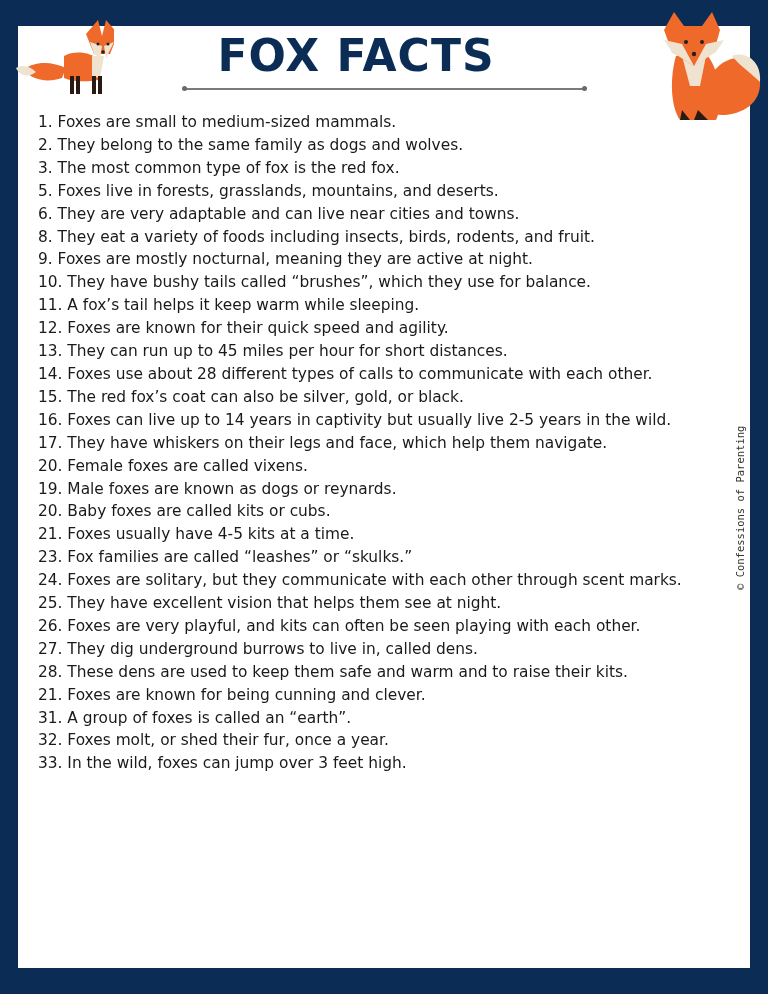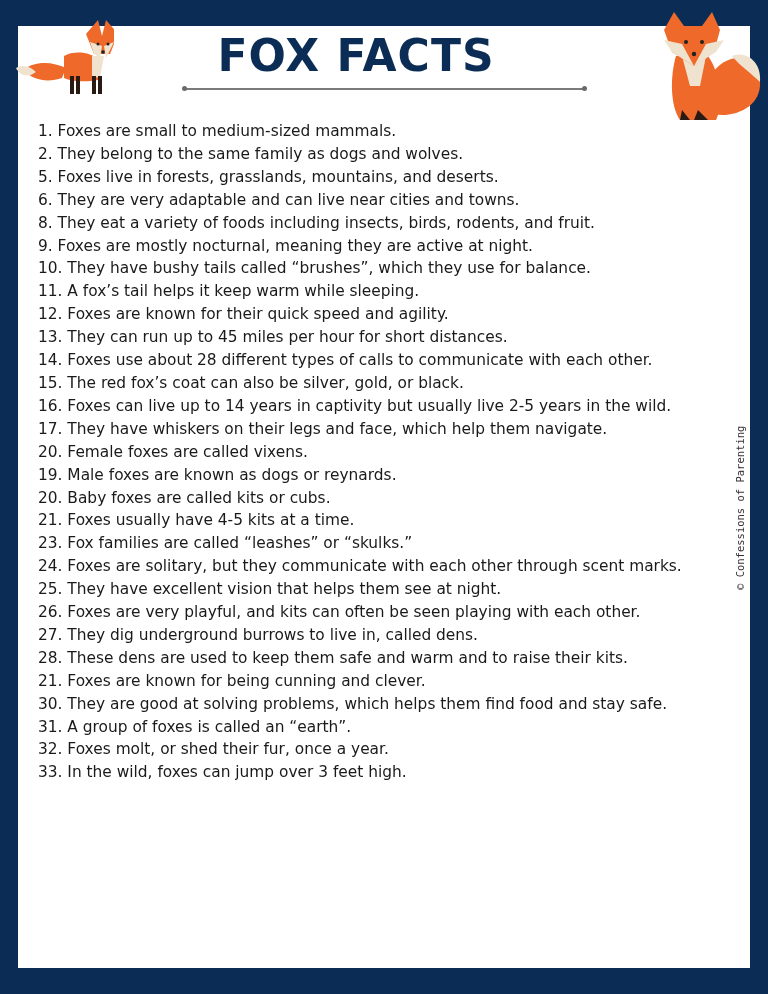--- a/index.html
+++ b/index.html
@@ -2,21 +2,21 @@
 <html><head>
 <meta charset="utf-8">
 <style>
   html, body { margin:0; padding:0; }
   body { width:768px; height:994px; background:#0b2d55; position:relative; overflow:hidden; font-family:"DejaVu Sans", sans-serif; }
   .panel { position:absolute; left:18px; top:26px; width:732px; height:942px; background:#ffffff; }
   .title { position:absolute; left:0; top:30px; width:712px; text-align:center; font-family:"DejaVu Sans", sans-serif; font-weight:bold; font-size:44px; letter-spacing:1px; color:#0b2d55; line-height:52px; }
   .rule { position:absolute; left:184px; top:88px; width:401px; height:2px; background:#7a7a7a; }
   .rule::before, .rule::after { content:""; position:absolute; top:-2px; width:5px; height:5px; border-radius:50%; background:#6a6a6a; }
   .rule::before { left:-2px; } .rule::after { right:-2px; }
-  .facts { position:absolute; left:38px; top:120px; width:690px; margin:0; padding:0; list-style:none; font-family:"DejaVu Sans", sans-serif; font-size:15.4px; line-height:22.9px; color:#1a1a1a; }
+  .facts { position:absolute; left:38px; top:111px; width:690px; margin:0; padding:0; list-style:none; font-family:"DejaVu Sans", sans-serif; font-size:15.4px; line-height:22.9px; color:#1a1a1a; }
   .facts li { margin:0; padding:0; }
   .credit { position:absolute; left:734px; top:590px; transform:rotate(-90deg); transform-origin:0 0; font-family:"DejaVu Sans Mono", monospace; font-size:10.5px; color:#333; white-space:nowrap; }
   .fox { position:absolute; }
 </style>
 </head>
 <body>
 
 <div class="panel"></div>
 
 <svg class="fox" style="left:14px;top:16px" width="100" height="82" viewBox="0 0 100 82">
@@ -47,20 +47,21 @@
     <circle cx="52" cy="36" r="2" fill="#222"></circle>
   <circle cx="44" cy="48" r="2.2" fill="#222"></circle>
 </svg>
 
 <div class="title">FOX FACTS</div>
 <div class="rule"></div>
 
 <ol class="facts">
   <li>1. Foxes are small to medium-sized mammals.</li>
   <li>2. They belong to the same family as dogs and wolves.</li>
+  <li>3. The most common type of fox is the red fox.</li>
   <li>5. Foxes live in forests, grasslands, mountains, and deserts.</li>
   <li>6. They are very adaptable and can live near cities and towns.</li>
   <li>8. They eat a variety of foods including insects, birds, rodents, and fruit.</li>
   <li>9. Foxes are mostly nocturnal, meaning they are active at night.</li>
   <li>10. They have bushy tails called “brushes”, which they use for balance.</li>
   <li>11. A fox’s tail helps it keep warm while sleeping.</li>
   <li>12. Foxes are known for their quick speed and agility.</li>
   <li>13. They can run up to 45 miles per hour for short distances.</li>
   <li>14. Foxes use about 28 different types of calls to communicate with each other.</li>
   <li>15. The red fox’s coat can also be silver, gold, or black.</li>
@@ -70,19 +71,18 @@
   <li>19. Male foxes are known as dogs or reynards.</li>
   <li>20. Baby foxes are called kits or cubs.</li>
   <li>21. Foxes usually have 4-5 kits at a time.</li>
   <li>23. Fox families are called “leashes” or “skulks.”</li>
   <li>24. Foxes are solitary, but they communicate with each other through scent marks.</li>
   <li>25. They have excellent vision that helps them see at night.</li>
   <li>26. Foxes are very playful, and kits can often be seen playing with each other.</li>
   <li>27. They dig underground burrows to live in, called dens.</li>
   <li>28. These dens are used to keep them safe and warm and to raise their kits.</li>
   <li>21. Foxes are known for being cunning and clever.</li>
-  <li>30. They are good at solving problems, which helps them find food and stay safe.</li>
   <li>31. A group of foxes is called an “earth”.</li>
   <li>32. Foxes molt, or shed their fur, once a year.</li>
   <li>33. In the wild, foxes can jump over 3 feet high.</li>
 </ol>
 
 <div class="credit">© Confessions of Parenting</div>
 
 </body></html>

